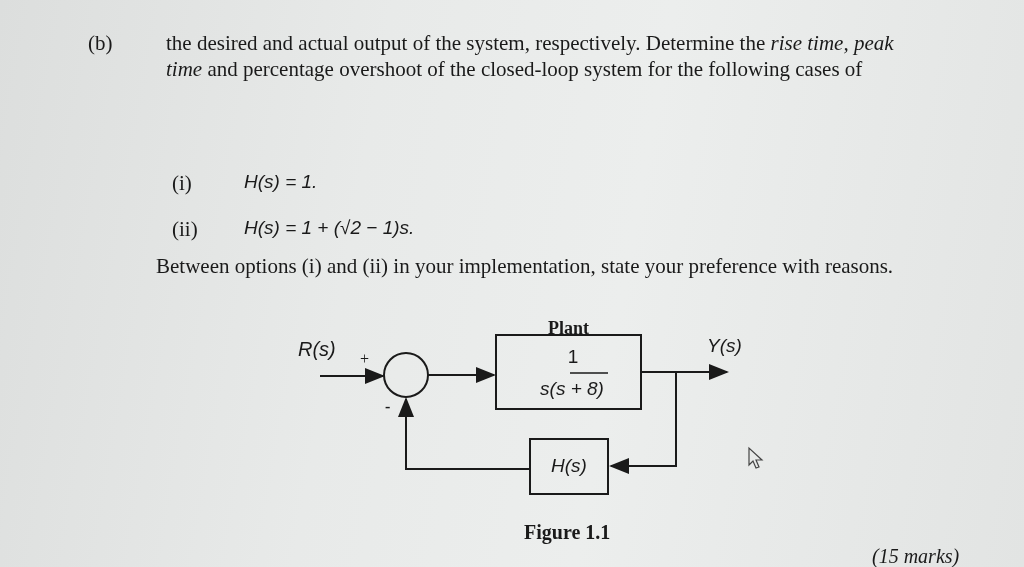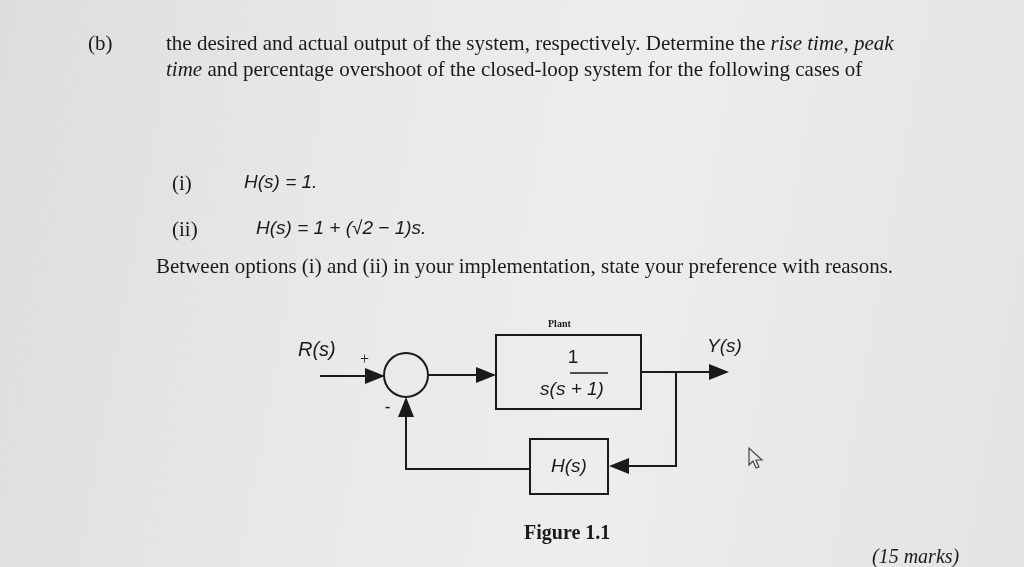--- a/index.html
+++ b/index.html
@@ -22,21 +22,21 @@
 
 <div class="abs para" style="left:166px; top:30px; width:830px;">
   <div id="ql1" style="white-space:nowrap;"><span>the desired and actual output of the system, respectively. Determine the </span><span style="font-style: italic;">rise time, peak</span></div>
   <div id="ql2" style="white-space:nowrap;"><span style="font-style: italic;">time</span><span> and </span><span style="">percentage overshoot</span><span> of the closed-loop system for the following cases of</span></div>
 </div>
 
 <div class="abs para" style="left:172px; top:170px;">(i)</div>
 <div class="abs math ital" style="left:244px; top:171px;">H(s) = 1.</div>
 
 <div class="abs para" style="left:172px; top:216px;">(ii)</div>
-<div class="abs math ital" style="left:244px; top:217px;margin-left:12px;">H(s) = 1 + (√2 − 1)s.</div>
+<div class="abs math ital" style="left:244px; top:217px;">H(s) = 1 + (√2 − 1)s.</div>
 
 <div class="abs para" style="left:156px; top:253px; white-space:nowrap;text-align:right;">Between options (i) and (ii) in your implementation, state your preference with reasons.</div>
 
 <svg class="abs" style="left:0; top:0;" width="1024" height="567">
   <defs>
     <marker id="ah" markerWidth="10" markerHeight="8" refX="9" refY="4" orient="auto">
       <path d="M0,0 L10,4 L0,8 Z" fill="#1a1a1a"></path>
     </marker>
   </defs>
   <g stroke="#1a1a1a" stroke-width="2" fill="none">
@@ -51,20 +51,20 @@
     <polyline points="530,469 406,469 406,399" marker-end="url(#ah)"></polyline>
   </g>
   <g transform="translate(749,448)">
     <path d="M0,0 L0,17 L4,13 L7,20 L10,19 L7,12 L13,12 Z" fill="none" stroke="#444" stroke-width="1.2"></path>
   </g>
 </svg>
 
 <div class="abs math ital" style="left:298px; top:338px; font-size:20px;">R(s)</div>
 <div class="abs" style="left:360px; top:350px; font-size:16px;">+</div>
 <div class="abs" style="left:385px; top:398px; font-size:16px; font-weight:bold;">-</div>
-<div class="abs" style="left:548px; top:318px; font-size:10px; font-weight:bold;">Plant</div>
+<div class="abs" style="left:548px; top:318px; font-size:18px; font-weight:bold;">Plant</div>
 <div class="abs math" style="left:563px; top:346px; width:20px; text-align:center;">1</div>
-<div class="abs math ital" style="left:526px; top:378px; width:92px; text-align:center; white-space:nowrap;">s(s + 1)</div>
+<div class="abs math ital" style="left:526px; top:378px; width:92px; text-align:center; white-space:nowrap;">s(s + 8)</div>
 <div class="abs math ital" style="left:707px; top:335px; font-size:19px;">Y(s)</div>
 <div class="abs math ital" style="left:530px; top:455px; width:78px; text-align:center;">H(s)</div>
 
 <div class="abs para bold" style="left:524px; top:519px; font-size:20px;">Figure 1.1</div>
 <div class="abs para ital" style="left:872px; top:543px; font-size:20px;">(15 marks)</div>
 
 </body></html>

